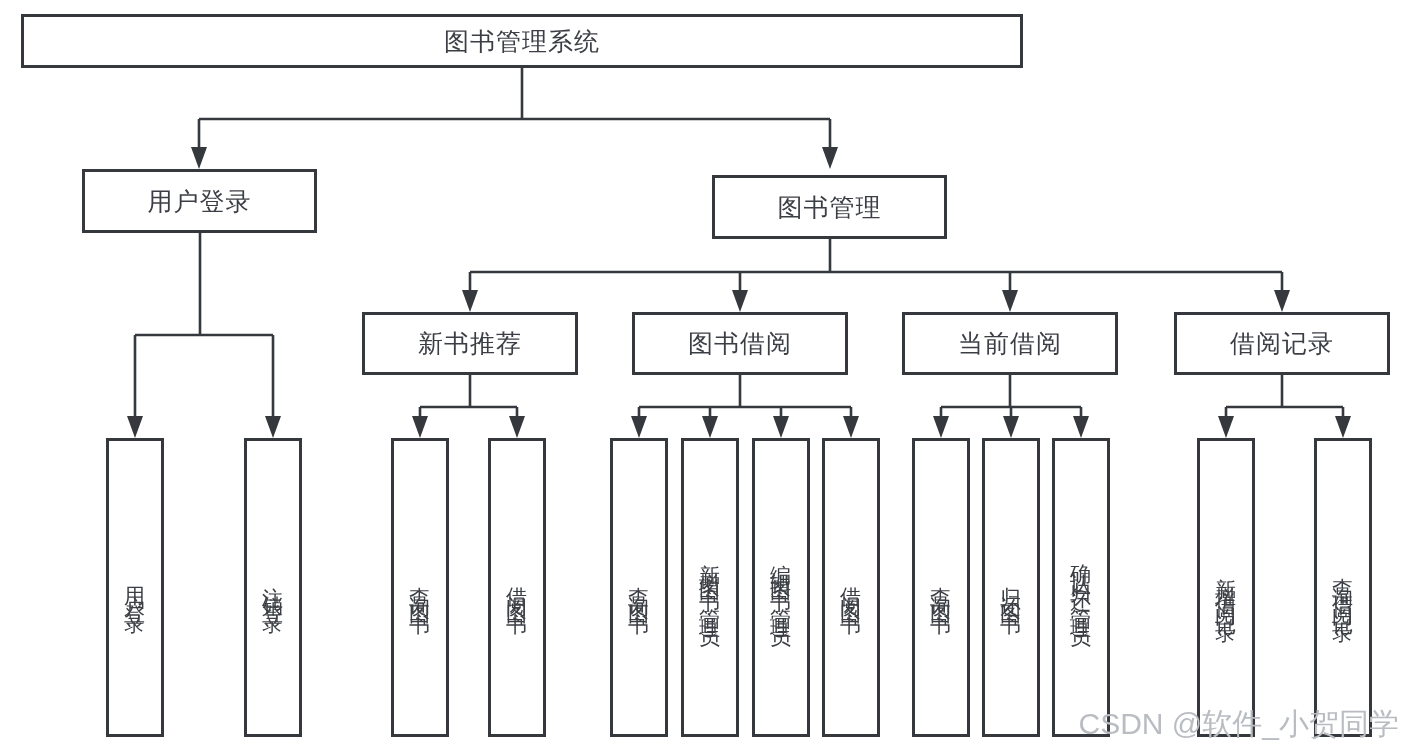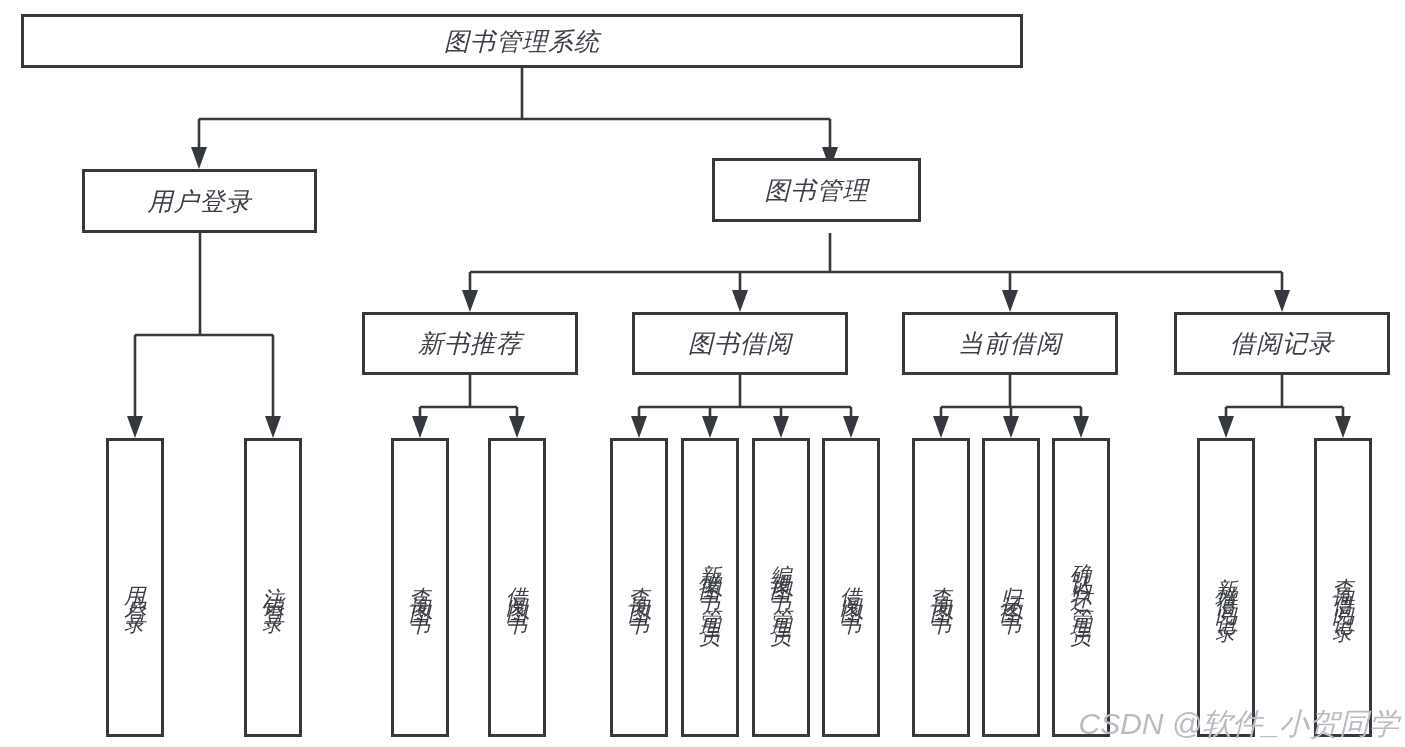--- a/index.html
+++ b/index.html
@@ -11,21 +11,20 @@
   * { margin: 0; padding: 0; box-sizing: border-box; }
   html, body { background: #ffffff; }
   body { font-family: "Liberation Sans", "DejaVu Sans", sans-serif; }
   .canvas {
     position: relative;
     width: 1405px;
     height: 747px;
     background: var(--box_bg);
     overflow: hidden;
     color: var(--text);
-    font-style: italic;
   }
   .connectors {
     position: absolute;
     inset: 0;
     width: 1405px;
     height: 747px;
     color: var(--line);
   }
   .box {
     position: absolute;
@@ -109,21 +108,21 @@
     </g>
   </svg>
 
   <div class="box" style="left:21px; top:14px; width:1002px; height:54px;">
     <span class="h-label">图书管理系统</span>
   </div>
 
   <div class="box" style="left:82px; top:169px; width:235px; height:64px;">
     <span class="h-label">用户登录</span>
   </div>
-  <div class="box" style="left:712px; top:158px; width:209px; height:64px;">
+  <div class="box" style="left:712px; top:175px; width:235px; height:64px;">
     <span class="h-label">图书管理</span>
   </div>
 
   <div class="box" style="left:632px; top:312px; width:216px; height:63px;">
     <span class="h-label">图书借阅</span>
   </div>
   <div class="box" style="left:362px; top:312px; width:216px; height:63px;">
     <span class="h-label">新书推荐</span>
   </div>
   <div class="box" style="left:902px; top:312px; width:216px; height:63px;">

